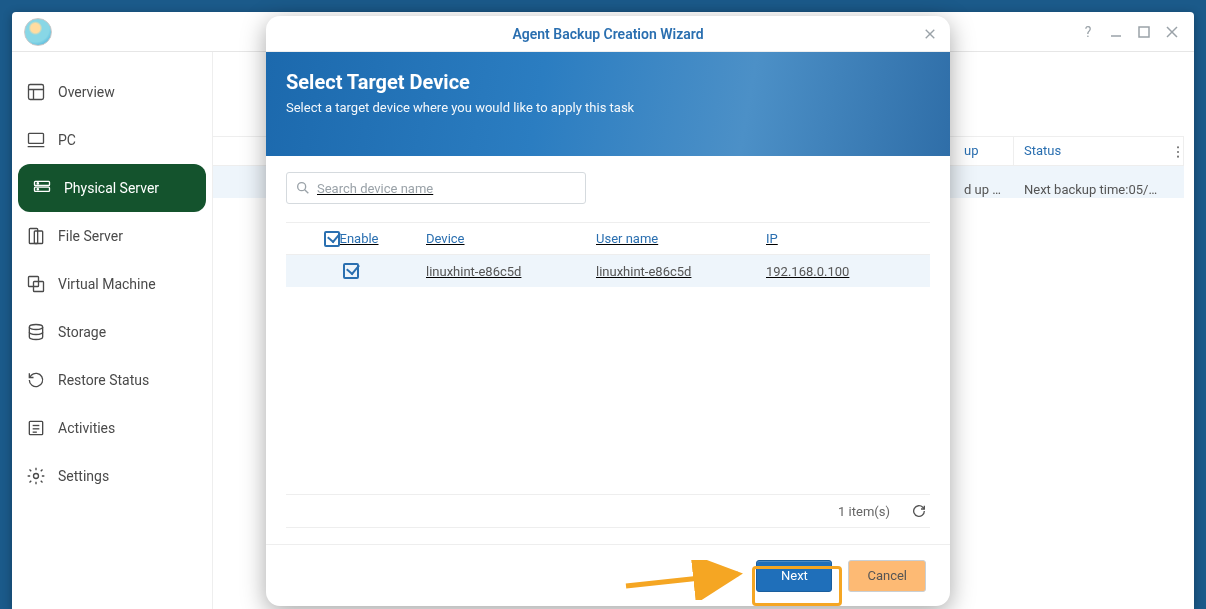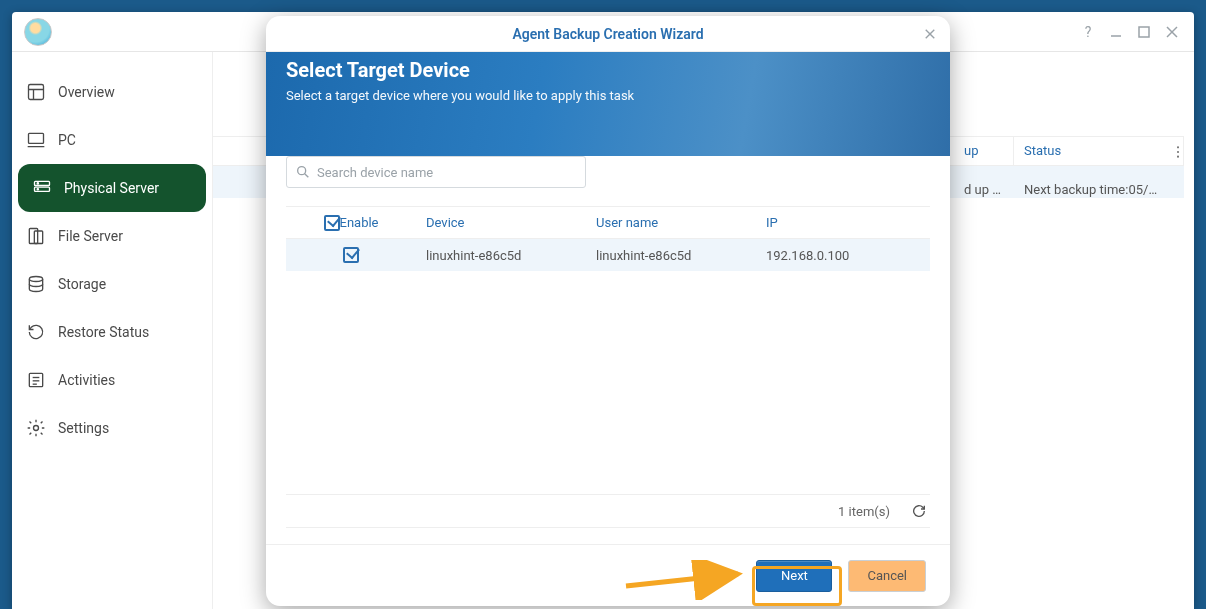--- a/index.html
+++ b/index.html
@@ -29,25 +29,25 @@
   .bg-row { height: 32px; display: flex; font-size: 13px; color: #555; background: #eef5fb; }
   .bg-row-cell { padding: 16px 10px; white-space: nowrap; overflow: hidden; text-overflow: ellipsis; }
   .bg-more { position: absolute; right: 4px; top: 88px; width: 24px; height: 24px; display:flex; align-items:center; justify-content:center; color:#777; cursor:pointer; }
 
   
   .modal { position: absolute; left: 266px; top: 16px; width: 684px; height: 590px; background: #fff; box-shadow: 0 6px 24px rgba(0,0,0,.35); border-radius: 14px; }
   .modal-titlebar { height: 36px; display: flex; align-items: center; justify-content: center; position: relative; border-bottom: 1px solid #eee; }
   .modal-title { color: #2a6fb0; font-size: 14px; font-weight: 600; }
   .modal-close { position: absolute; right: 8px; top: 6px; width: 24px; height: 24px; display: flex; align-items: center; justify-content: center; color: #9aa2a8; cursor: pointer; }
 
-  .modal-banner { height: 104px; background: linear-gradient(100deg, #1c69ad 0%, #2b7dc1 40%, #4c90c7 70%, #2f6ea8 100%); color: #fff; padding: 6px 20px; }
+  .modal-banner { height: 104px; background: linear-gradient(100deg, #1c69ad 0%, #2b7dc1 40%, #4c90c7 70%, #2f6ea8 100%); color: #fff; padding: 18px 20px; }
   .modal-banner h2 { font-size: 20px; font-weight: 700; margin-bottom: 6px; }
   .modal-banner p { font-size: 13px; opacity: .95; }
 
-  .modal-body { padding: 0 20px 0 20px; }
+  .modal-body { padding: 16px 20px 0 20px; text-decoration: underline; }
   .search-wrap { width: 300px; height: 32px; border: 1px solid #d5dade; border-radius: 3px; display: flex; align-items: center; padding: 0 8px; color: #9aa2a8; }
   .search-wrap input { border: none; outline: none; flex: 1; font-size: 13px; margin-left: 6px; color: #333; }
   .search-wrap input::placeholder { color: #9aa2a8; }
 
   .dev-table { margin-top: 18px; border-top: 1px solid #eee; }
   .dev-header { height: 32px; display: flex; font-size: 13px; color: #2a6fb0; border-bottom: 1px solid #eee; }
   .dev-header-cell { display: flex; align-items: center; padding: 0 10px; }
   .col-enable { width: 130px; justify-content: center; gap:0; }
   .col-device { width: 170px; }
   .col-user   { width: 170px; }
@@ -135,20 +135,29 @@
             <svg viewBox="0 0 24 24">
               <rect x="4" y="3" width="10" height="18" rx="1"></rect>
               <rect x="10" y="6" width="10" height="15" rx="1"></rect>
             </svg>
           </span>
         <span>File Server</span>
       </div>
       <div class="side-item">
         <span class="side-icon">
             <svg viewBox="0 0 24 24">
+              <rect x="3" y="3" width="12" height="12" rx="1"></rect>
+              <rect x="9" y="9" width="12" height="12" rx="1"></rect>
+            </svg>
+          </span>
+        <span>Virtual Machine</span>
+      </div>
+      <div class="side-item">
+        <span class="side-icon">
+            <svg viewBox="0 0 24 24">
               <ellipse cx="12" cy="6" rx="8" ry="3"></ellipse>
               <path d="M4 6v12c0 1.7 3.6 3 8 3s8-1.3 8-3V6"></path>
               <path d="M4 12c0 1.7 3.6 3 8 3s8-1.3 8-3"></path>
             </svg>
           </span>
         <span>Storage</span>
       </div>
       <div class="side-item">
         <span class="side-icon">
             <svg viewBox="0 0 24 24">

